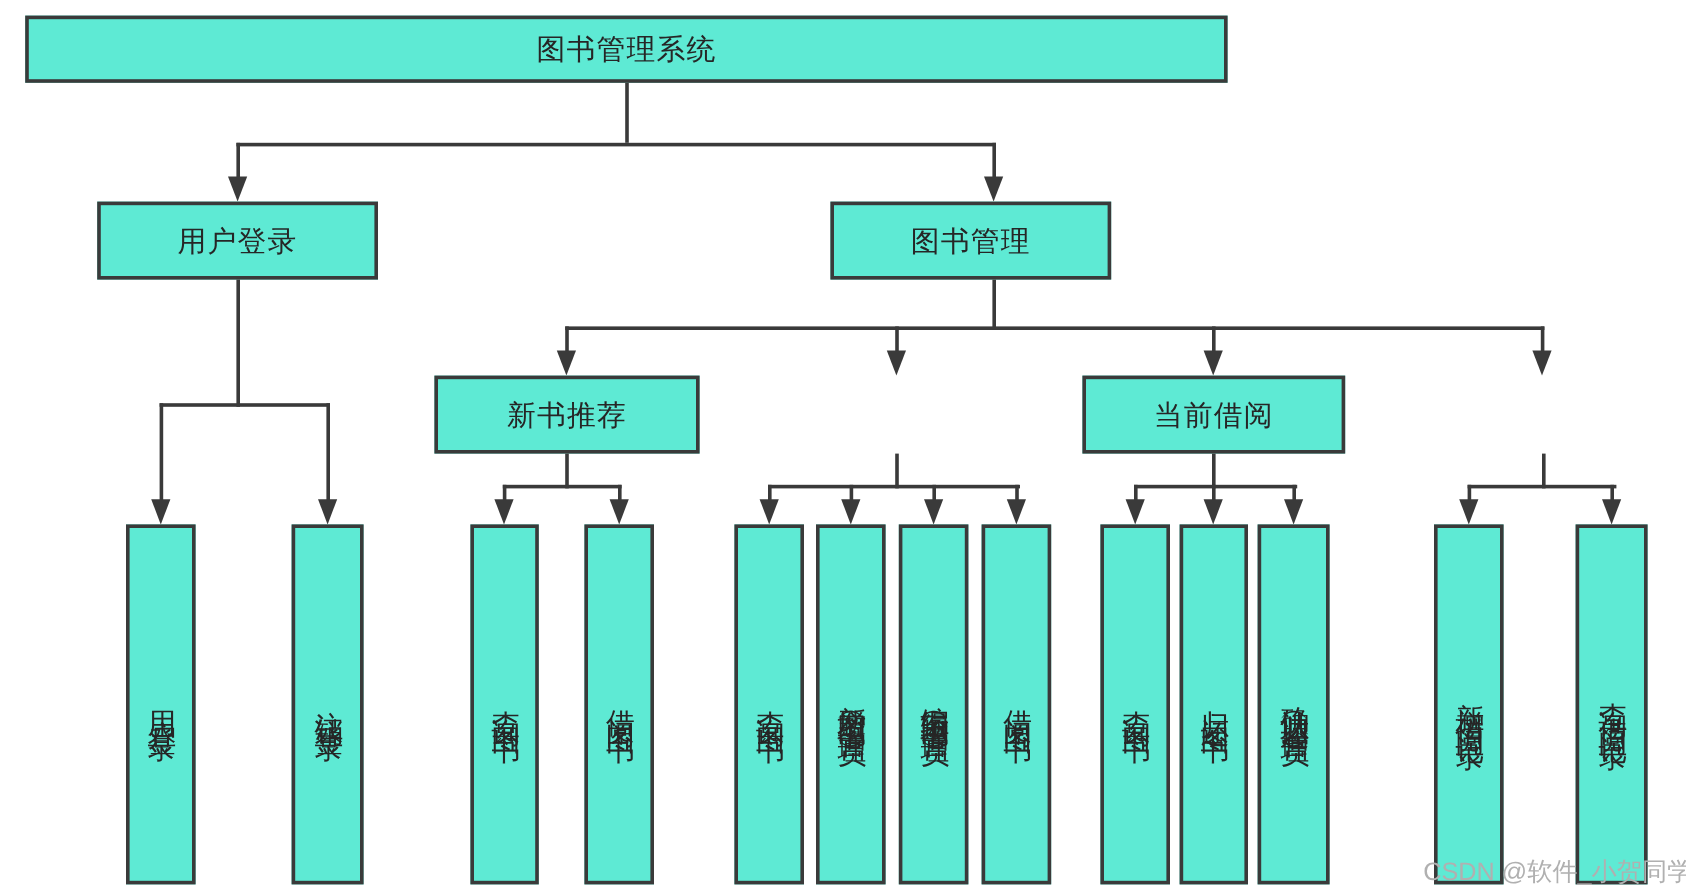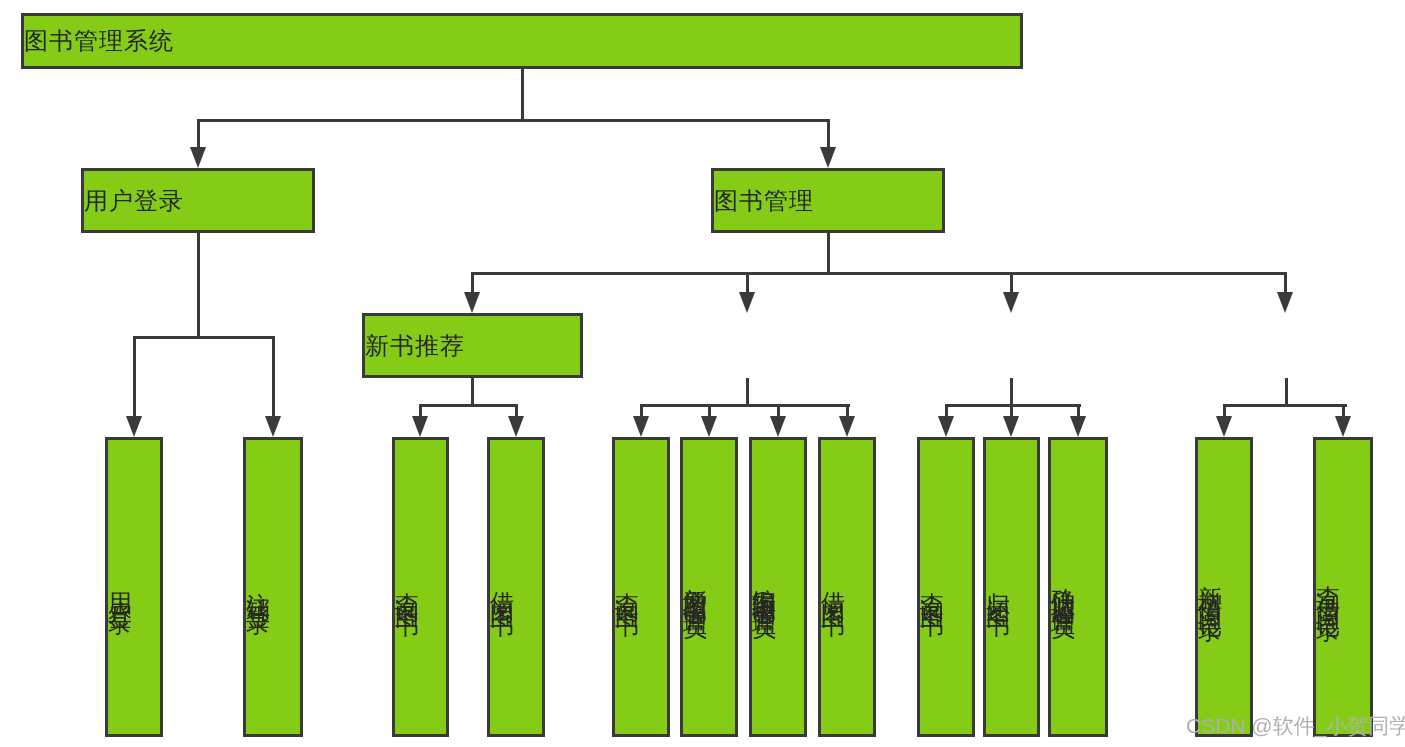--- a/index.html
+++ b/index.html
@@ -6,22 +6,22 @@
     --line:#3a3a3a;
     --text:#262626;
     --wm:#b0b0b0;
   }
   html,body{margin:0;padding:0;background:#ffffff;}
   body{font-family:"Liberation Sans","DejaVu Sans",sans-serif;}
   .canvas{
     position:relative;width:1405px;height:747px;background:#ffffff;overflow:hidden;
   }
   .box{
-    position:absolute;box-sizing:border-box;border:3px solid var(--line);background:#84cc16;
-    display:flex;align-items:center;color:var(--text);
+    position:absolute;box-sizing:border-box;border:3px solid var(--line);background:#5eead4;
+    display:flex;align-items:center;justify-content:center;color:var(--text);
   }
   .hlabel{font-size:24px;letter-spacing:1px;white-space:nowrap;}
   .vlabel{
     writing-mode:vertical-lr;text-orientation:upright;
     font-size:24px;letter-spacing:7px;line-height:1;white-space:nowrap;
   }
   .conn-h{position:absolute;height:3px;background:var(--line);}
   .conn-v{position:absolute;width:3px;background:var(--line);}
   .arrow{position:absolute;width:17px;}
   .arrow::before{
@@ -47,38 +47,41 @@
   </div>
 
   <div class="conn-v" style="left:520.5px;top:69px;height:50px"></div>
   <div class="conn-h" style="left:196.5px;top:119px;width:633px"></div>
   <div class="arrow" style="left:189.5px;top:119px;height:49px"></div>
   <div class="arrow" style="left:819.5px;top:119px;height:49px"></div>
 
   <div class="box" style="left:81px;top:168px;width:234px;height:65px">
     <span class="hlabel">用户登录</span>
   </div>
-  <div class="box" style="left:711px;top:168px;width:234px;height:65px">
+  <div class="box" style="left:692px;top:168px;width:234px;height:65px">
     <span class="hlabel">图书管理</span>
   </div>
 
   <div class="conn-v" style="left:196.5px;top:233px;height:106px"></div>
   <div class="conn-h" style="left:132.5px;top:336px;width:142px"></div>
   <div class="arrow" style="left:125.5px;top:336px;height:101px"></div>
   <div class="arrow" style="left:264.5px;top:336px;height:101px"></div>
 
   <div class="conn-v" style="left:826.5px;top:233px;height:42px"></div>
   <div class="conn-h" style="left:470.5px;top:272px;width:816px"></div>
   <div class="arrow" style="left:463.5px;top:272px;height:41px"></div>
   <div class="arrow" style="left:738.5px;top:272px;height:41px"></div>
   <div class="arrow" style="left:1002.5px;top:272px;height:41px"></div>
   <div class="arrow" style="left:1276.5px;top:272px;height:41px"></div>
 
   <div class="box" style="left:362px;top:313px;width:221px;height:65px">
     <span class="hlabel">新书推荐</span>
+  </div>
+  <div class="box" style="left:902px;top:313px;width:219px;height:65px">
+    <span class="hlabel">当前借阅</span>
   </div>
 
   <div class="conn-v" style="left:470.5px;top:378px;height:29px"></div>
   <div class="conn-h" style="left:418.5px;top:404px;width:99px"></div>
   <div class="arrow" style="left:412px;top:404px;height:33px"></div>
   <div class="arrow" style="left:507.5px;top:404px;height:33px"></div>
 
   <div class="conn-v" style="left:745.5px;top:378px;height:29px"></div>
   <div class="conn-h" style="left:639.5px;top:404px;width:210px"></div>
   <div class="arrow" style="left:632.5px;top:404px;height:33px"></div>

